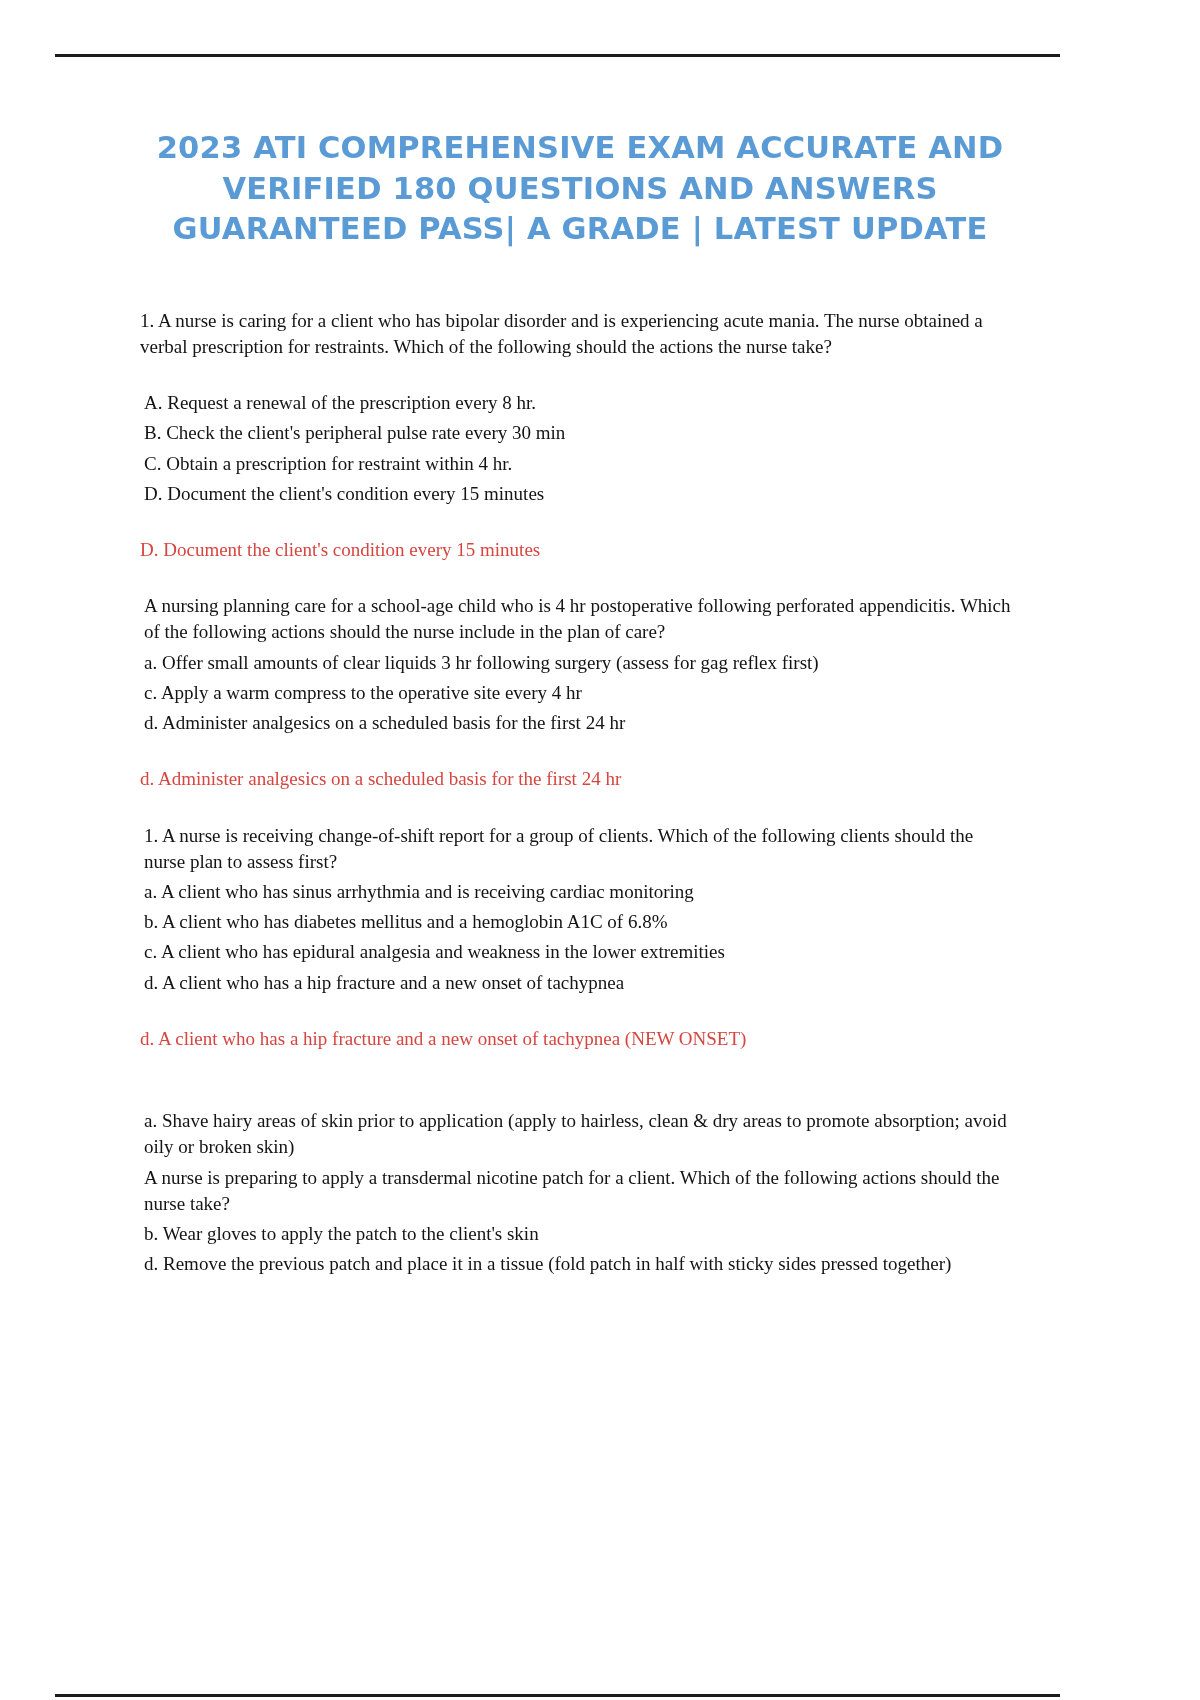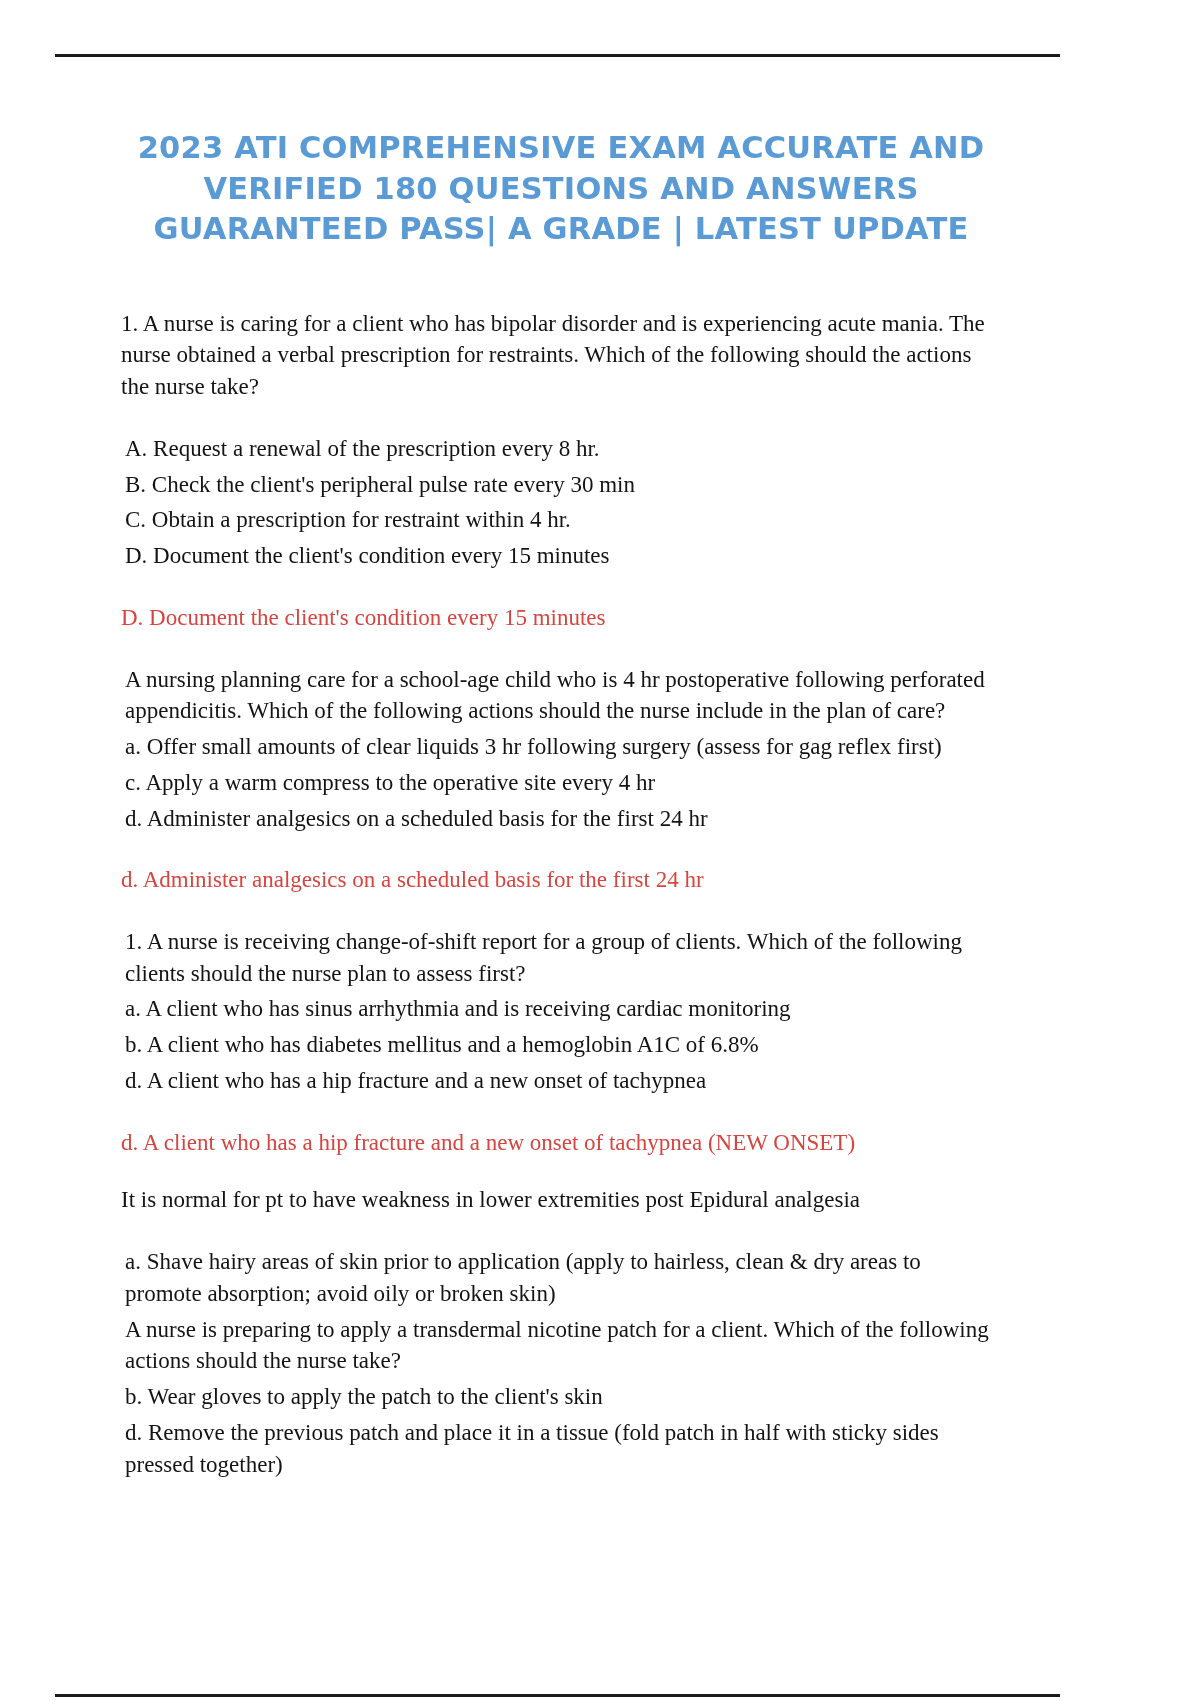--- a/index.html
+++ b/index.html
@@ -29,21 +29,21 @@
     left: 55px;
     width: 1005px;
     height: 3px;
     background: #1b1b1b;
   }
   .rule-top { top: 54px; }
   .rule-bottom { top: 1694px; }
 
   .content {
     position: absolute;
-    left: 121px;
+    left: 140px;
     top: 128px;
     width: 880px;
   }
 
   .doc-title {
     font-family: "DejaVu Sans", "Liberation Sans", sans-serif;
     color: #5b9bd5;
     font-weight: bold;
     font-size: 30.5px;
     line-height: 1.33;
@@ -52,21 +52,21 @@
     margin: 0 0 0 0;
     padding: 0 8px;
   }
 
   .body-block {
     margin-top: 58px;
   }
 
   p.para {
     margin: 0;
-    font-size: 23px;
+    font-size: 19px;
     line-height: 1.38;
     text-align: left;
     color: #141414;
   }
 
   p.para.red {
     color: #d6453f;
   }
 
   .gap-lg { height: 26px; }
@@ -108,27 +108,27 @@
       </div>
       <div class="gap-lg"></div>
       <p class="para red">d. Administer analgesics on a scheduled basis for the first 24 hr</p>
 
       <div class="gap-lg"></div>
 
       <div class="lines">
         <p class="para">1. A nurse is receiving change-of-shift report for a group of clients. Which of the following clients should the nurse plan to assess first?</p>
         <p class="para">a. A client who has sinus arrhythmia and is receiving cardiac monitoring</p>
         <p class="para">b. A client who has diabetes mellitus and a hemoglobin A1C of 6.8%</p>
+        <p class="para">c. A client who has epidural analgesia and weakness in the lower extremities</p>
         <p class="para">d. A client who has a hip fracture and a new onset of tachypnea</p>
       </div>
       <div class="gap-lg"></div>
       <p class="para red">d. A client who has a hip fracture and a new onset of tachypnea (NEW ONSET)</p>
 
       <div class="gap-lg"></div>
-      <p class="para">It is normal for pt to have weakness in lower extremities post Epidural analgesia</p>
 
       <div class="gap-lg"></div>
 
       <div class="lines">
         <p class="para">a. Shave hairy areas of skin prior to application (apply to hairless, clean &amp; dry areas to promote absorption; avoid oily or broken skin)</p>
         <p class="para">A nurse is preparing to apply a transdermal nicotine patch for a client. Which of the following actions should the nurse take?</p>
         <p class="para">b. Wear gloves to apply the patch to the client's skin</p>
         <p class="para">d. Remove the previous patch and place it in a tissue (fold patch in half with sticky sides pressed together)</p>
       </div>
 

